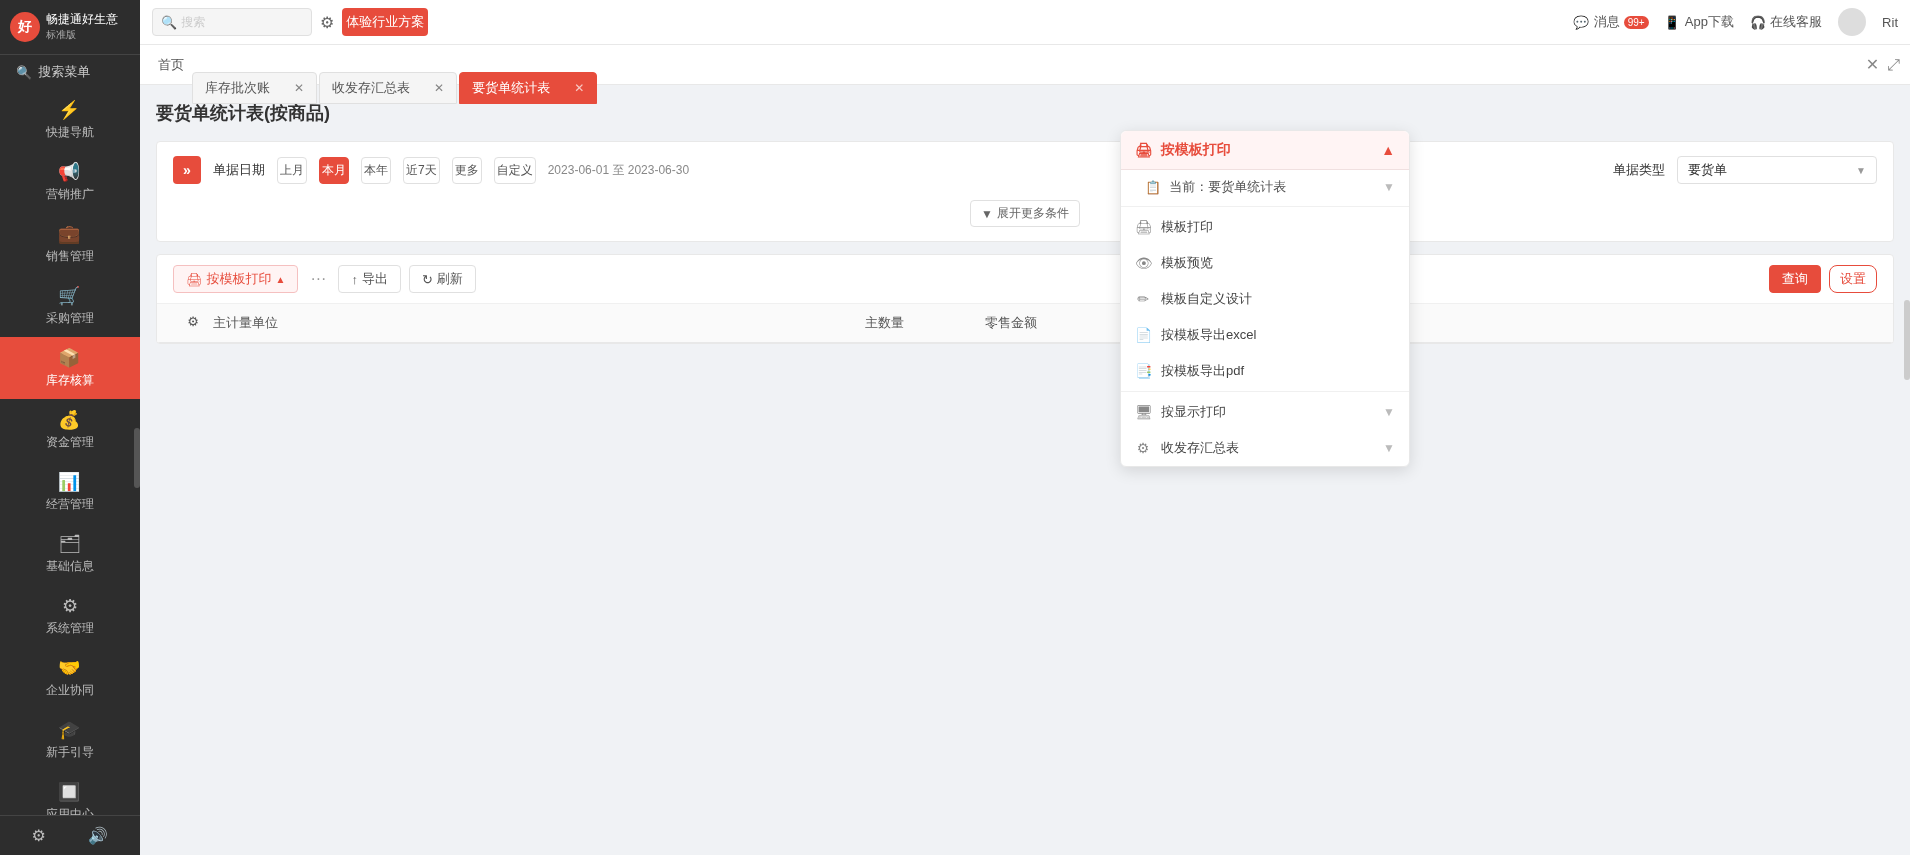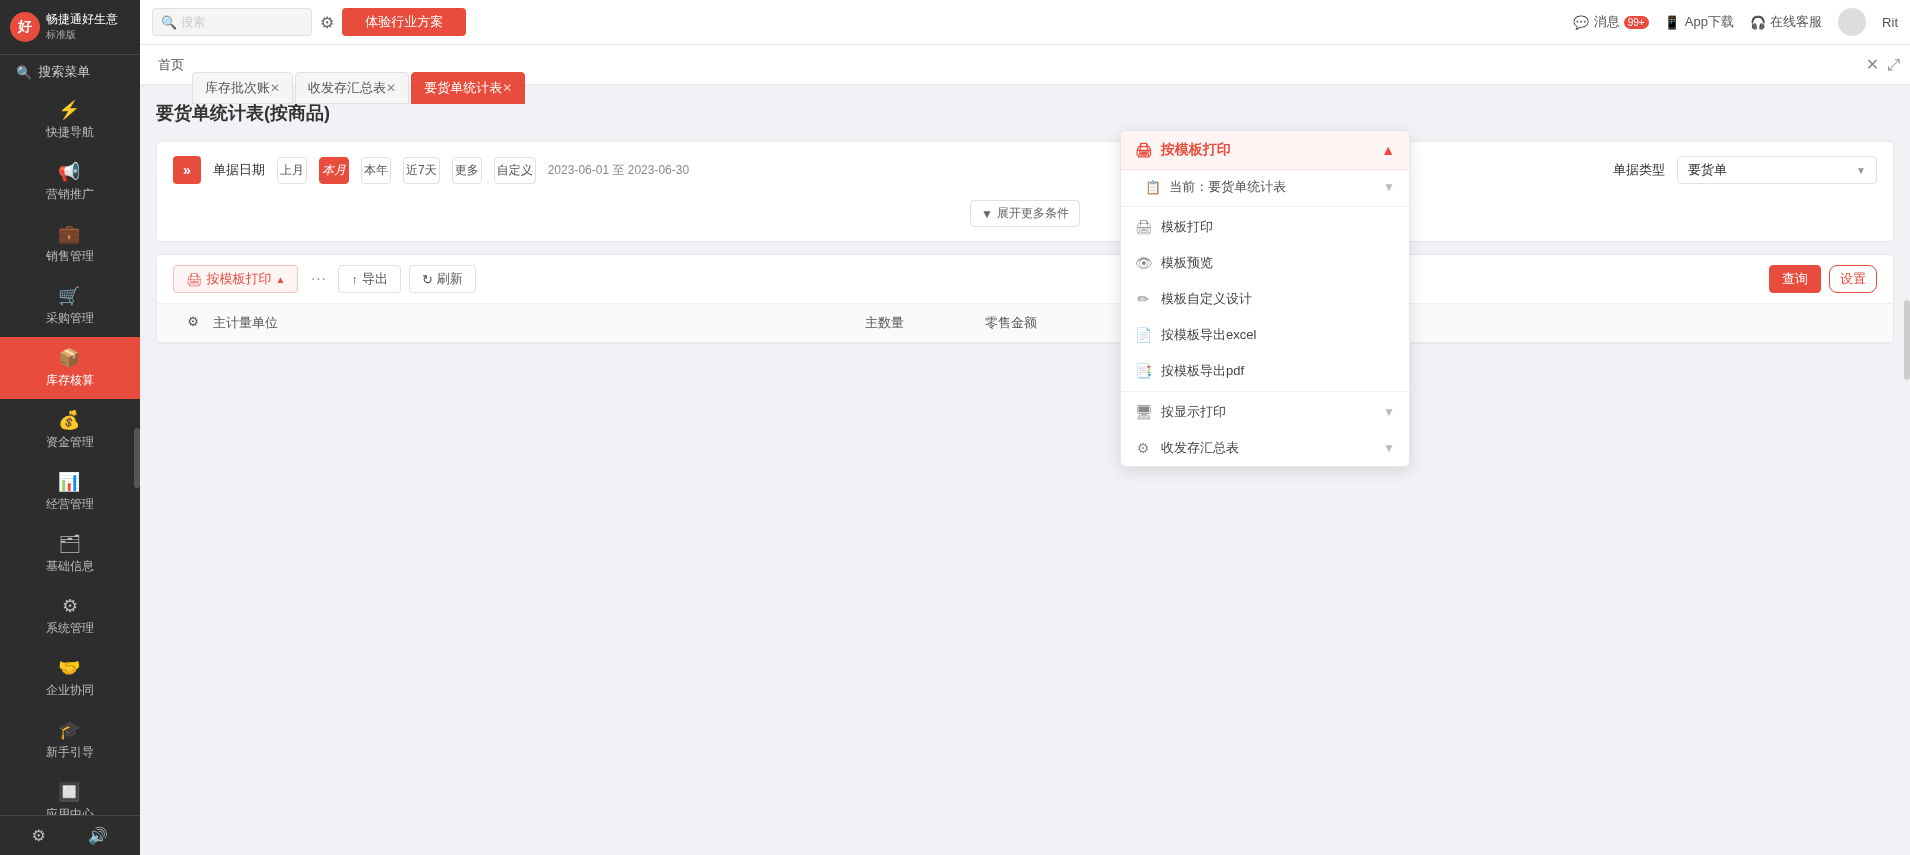--- a/index.html
+++ b/index.html
@@ -43,36 +43,36 @@
       background: #fff; border-bottom: 1px solid #e8e8e8;
       display: flex; align-items: center; justify-content: space-between; padding: 0 12px; z-index: 99;
     }
     .header-left { display: flex; align-items: center; gap: 8px; }
     .header-search-box {
       width: 160px; height: 28px; background: #f5f5f5; border: 1px solid #e0e0e0;
       border-radius: 4px; display: flex; align-items: center; padding: 0 8px; color: #999;
     }
     .header-settings { color: #666; cursor: pointer; font-size: 16px; }
     .header-experience {
-      background: #e74c3c; color: white; padding: 5px 23px; border-radius: 4px;
+      background: #e74c3c; color: white; padding: 5px 4px; border-radius: 4px;
       font-size: 13px; cursor: pointer;
     }
     .header-right { display: flex; align-items: center; gap: 16px; }
     .header-right-item { display: flex; align-items: center; gap: 4px; color: #555; cursor: pointer; font-size: 13px; }
     .badge { background: #e74c3c; color: white; font-size: 10px; padding: 1px 4px; border-radius: 8px; text-align: right; }
     .user-avatar { width: 28px; height: 28px; background: #ddd; border-radius: 50%; }
 
     
     .tabs-bar {
       position: fixed; left: 140px; top: 45px; right: 0; height: 40px;
       background: #fff; border-bottom: 1px solid #e8e8e8;
       display: flex; align-items: center; padding: 0 10px; z-index: 98;
     }
     .tab {
-      height: 32px; padding: 0 12px; display: flex; align-items: center; gap: 0;
+      height: 32px; padding: 0 12px; display: flex; align-items: center; gap: 24px;
       border-radius: 4px 4px 0 0; cursor: pointer; font-size: 13px; color: #555;
       border: 1px solid transparent; margin-right: 2px; margin-top: 47px;
     }
     .tab.active { background: #e74c3c; color: white; border-color: #e74c3c; }
     .tab.normal { background: #f5f5f5; border-color: #e0e0e0; }
     .tab-close { font-size: 12px; opacity: 0.7; }
     .tab-home { color: #555; font-size: 13px; padding: 0 8px; cursor: pointer; }
 
     
     .main {
@@ -90,21 +90,21 @@
     .filter-label { color: #333; font-size: 13px; white-space: nowrap; }
     .filter-toggle {
       width: 28px; height: 28px; background: #e74c3c; color: white;
       display: flex; align-items: center; justify-content: center; border-radius: 4px; cursor: pointer;
       font-size: 14px; font-weight: bold;
     }
     .date-btn {
       padding: 4px 2px; border: 1px solid #e0e0e0; border-radius: 4px;
       cursor: pointer; font-size: 12px; color: #555; background: #fff;
     }
-    .date-btn.active { background: #e74c3c; color: white; border-color: #e74c3c; font-style: italic; }
+    .date-btn.active { background: #e74c3c; color: white; border-color: #e74c3c; }
     .date-range { color: #888; font-size: 12px; }
     .filter-dropdown {
       display: flex; align-items: center; gap: 6px; border: 1px solid #e0e0e0;
       border-radius: 4px; padding: 4px 10px; background: #fff; cursor: pointer; min-width: 200px;
     }
     .filter-dropdown-arrow { color: #999; font-size: 10px; }
     .expand-more {
       color: #666; font-size: 12px; cursor: pointer; display: flex; align-items: center; gap: 4px;
       padding: 4px 10px; border: 1px solid #e0e0e0; border-radius: 4px; background: #fff;
       margin-top: 8px; width: fit-content; margin-left: auto; margin-right: auto;

